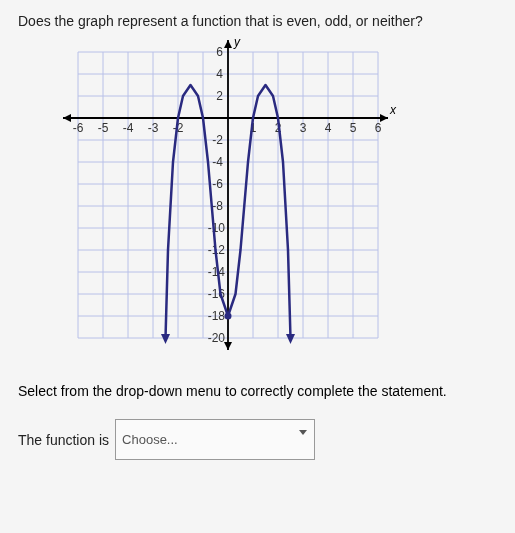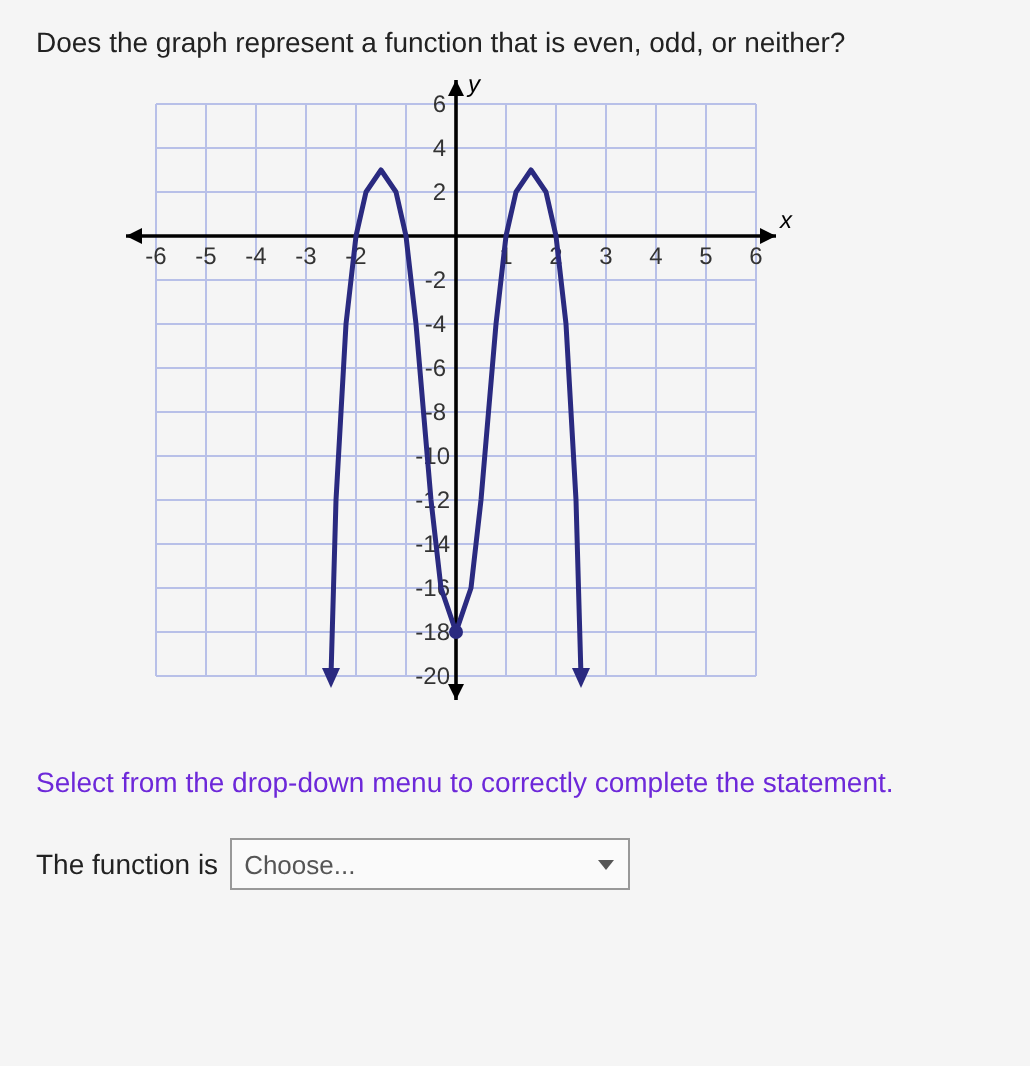--- a/index.html
+++ b/index.html
@@ -22,40 +22,40 @@
       height: 330px;
       margin: 0 auto 20px 40px;
       position: relative;
     }
     .graph-svg {
       width: 100%;
       height: 100%;
     }
     .instruction {
       font-size: 14px;
-      color: #6d28d9;
+      color: #000000;
       margin: 20px 0 18px 0;
       line-height: 1.4;
     }
     .answer-row {
       display: flex;
       align-items: center;
       gap: 6px;
       font-size: 14px;
       margin-top: 16px;
     }
     .answer-label { color: #222; }
     select.dropdown {
       border: 1px solid #999;
       background: #fafafa;
       padding: 4px 6px;
       font-size: 13px;
       color: #555;
       min-width: 200px;
-      height: 26px;
+      height: 41px;
       appearance: none;
     }
     .select-wrap {
       position: relative;
       display: inline-block;
     }
     .select-wrap::after {
       content: "";
       position: absolute;
       right: 8px;

